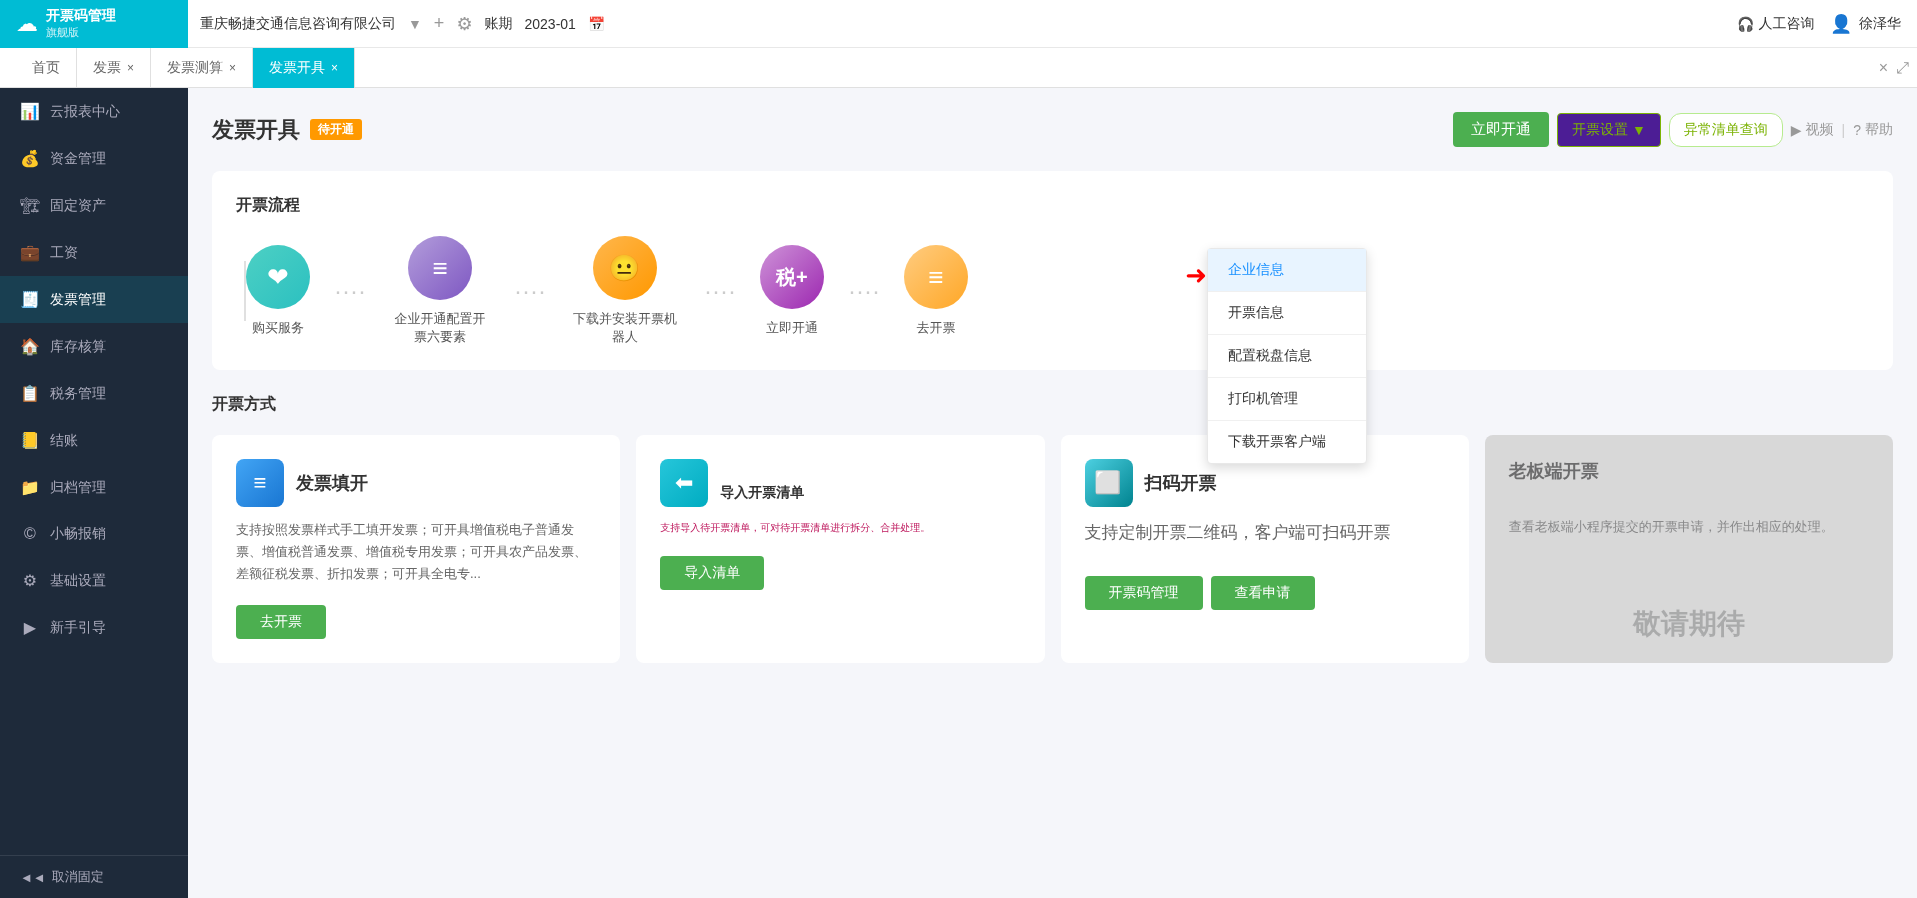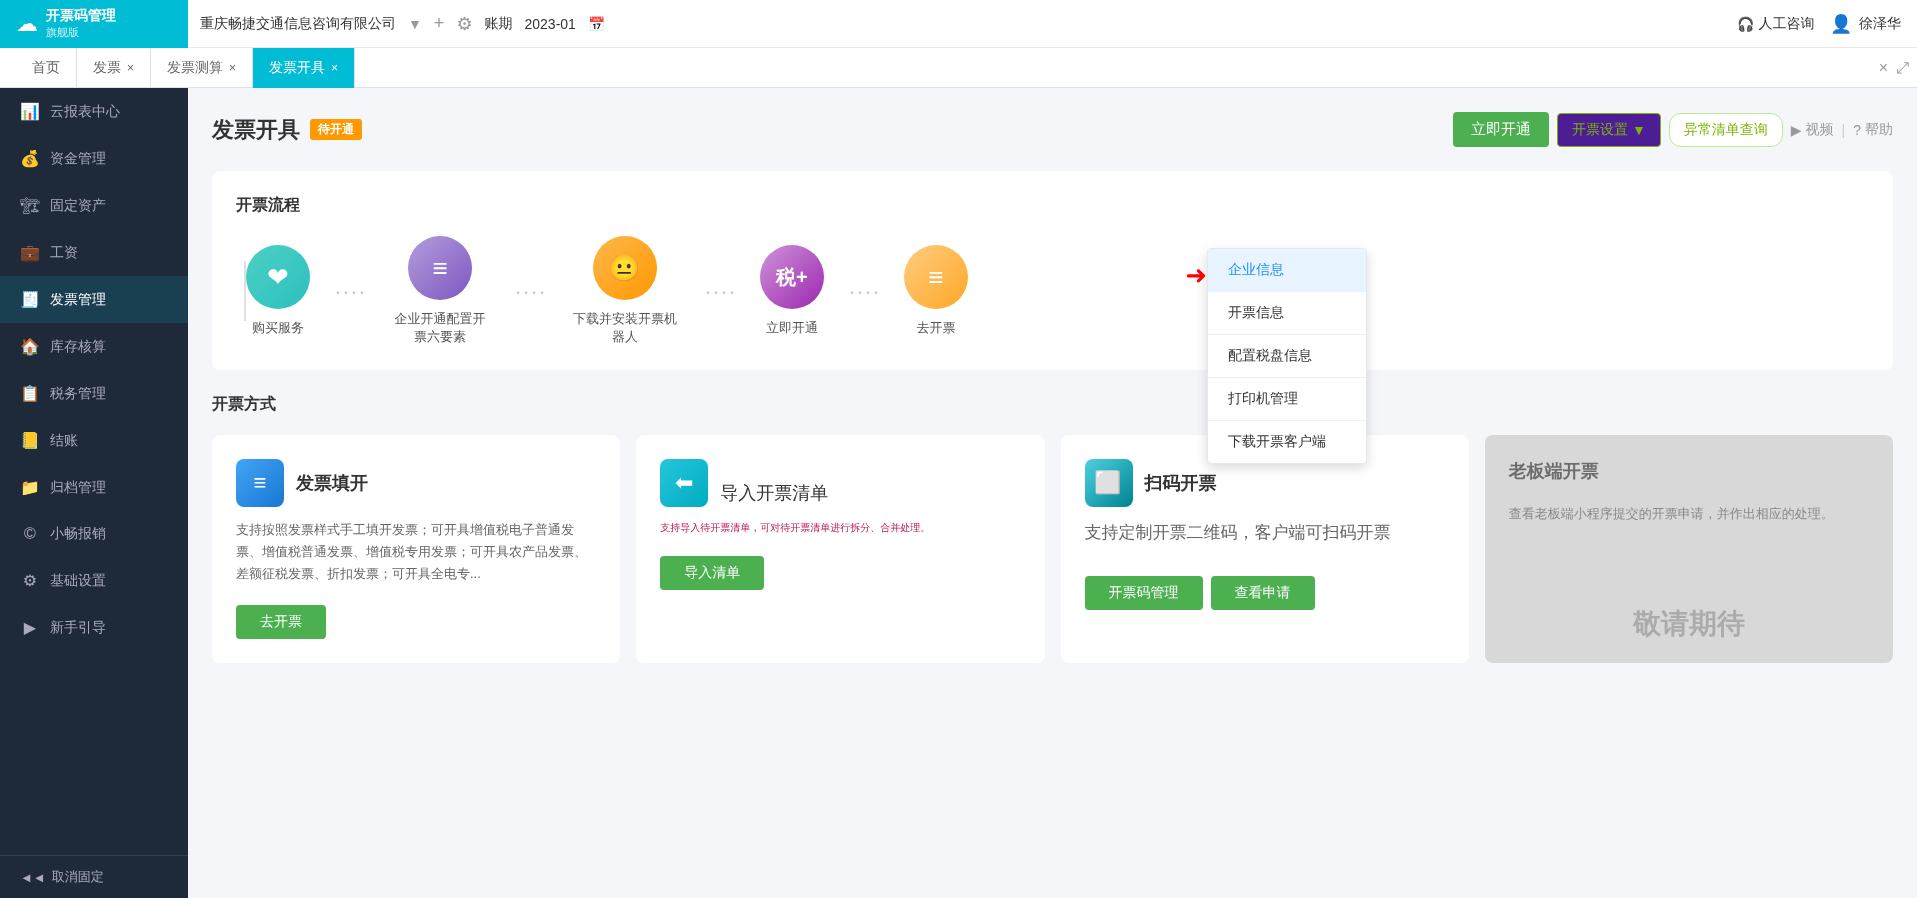--- a/index.html
+++ b/index.html
@@ -276,40 +276,40 @@
             <div style="width:48px;height:48px;border-radius:8px;background:linear-gradient(135deg,#42a5f5,#1976d2);display:flex;align-items:center;justify-content:center;font-size:22px;color:#fff;">≡</div>
             <span style="font-size:18px;font-weight:bold;color:#333;">发票填开</span>
           </div>
           <div style="font-size:13px;color:#666;line-height:1.7;">支持按照发票样式手工填开发票；可开具增值税电子普通发票、增值税普通发票、增值税专用发票；可开具农产品发票、差额征税发票、折扣发票；可开具全电专...</div>
           <button class="btn-go">去开票</button>
         </div>
 
         <div class="method-card">
           <div class="method-card-header">
             <div style="width:48px;height:48px;border-radius:8px;background:linear-gradient(135deg,#26c6da,#00acc1);display:flex;align-items:center;justify-content:center;font-size:22px;color:#fff;">⬅</div>
-            <span style="font-size:18px;font-weight:normal;color:#333;margin-top:19px;">导入开票清单</span>
+            <span style="font-size:14px;font-weight:bold;color:#333;margin-top:19px;">导入开票清单</span>
           </div>
           <div style="font-size:10px;color:#be185d;line-height:1.7;">支持导入待开票清单，可对待开票清单进行拆分、合并处理。</div>
           <button class="btn-go">导入清单</button>
         </div>
 
         <div class="method-card">
           <div class="method-card-header">
             <div style="width:48px;height:48px;border-radius:8px;background:linear-gradient(135deg,#4dd0e1,#00838f);display:flex;align-items:center;justify-content:center;font-size:22px;color:#fff;">⬜</div>
             <span style="font-size:18px;font-weight:bold;color:#333;">扫码开票</span>
           </div>
           <div style="font-size:17px;color:#666;line-height:1.7;">支持定制开票二维码，客户端可扫码开票</div>
           <div style="display:flex;gap:8px;margin-top:8px;">
             <button class="btn-go">开票码管理</button>
             <button class="btn-go">查看申请</button>
           </div>
         </div>
 
         <div class="method-card disabled" style="position:relative;overflow:hidden;">
-          <div style="font-size:18px;font-weight:bold;color:#555;margin-bottom:8px;">老板端开票</div>
+          <div style="font-size:18px;font-weight:bold;color:#555;margin-bottom:21px;">老板端开票</div>
           <div style="font-size:13px;color:#777;line-height:1.7;">查看老板端小程序提交的开票申请，并作出相应的处理。</div>
           <div style="position:absolute;bottom:20px;left:50%;transform:translateX(-50%);font-size:28px;font-weight:bold;color:rgba(0,0,0,0.25);white-space:nowrap;">敬请期待</div>
         </div>
       </div>
     </div>
 
     <div class="dropdown-menu" style="top:160px;right:550px;">
       <div class="dropdown-item highlighted">
         <span>企业信息</span>
       </div>

